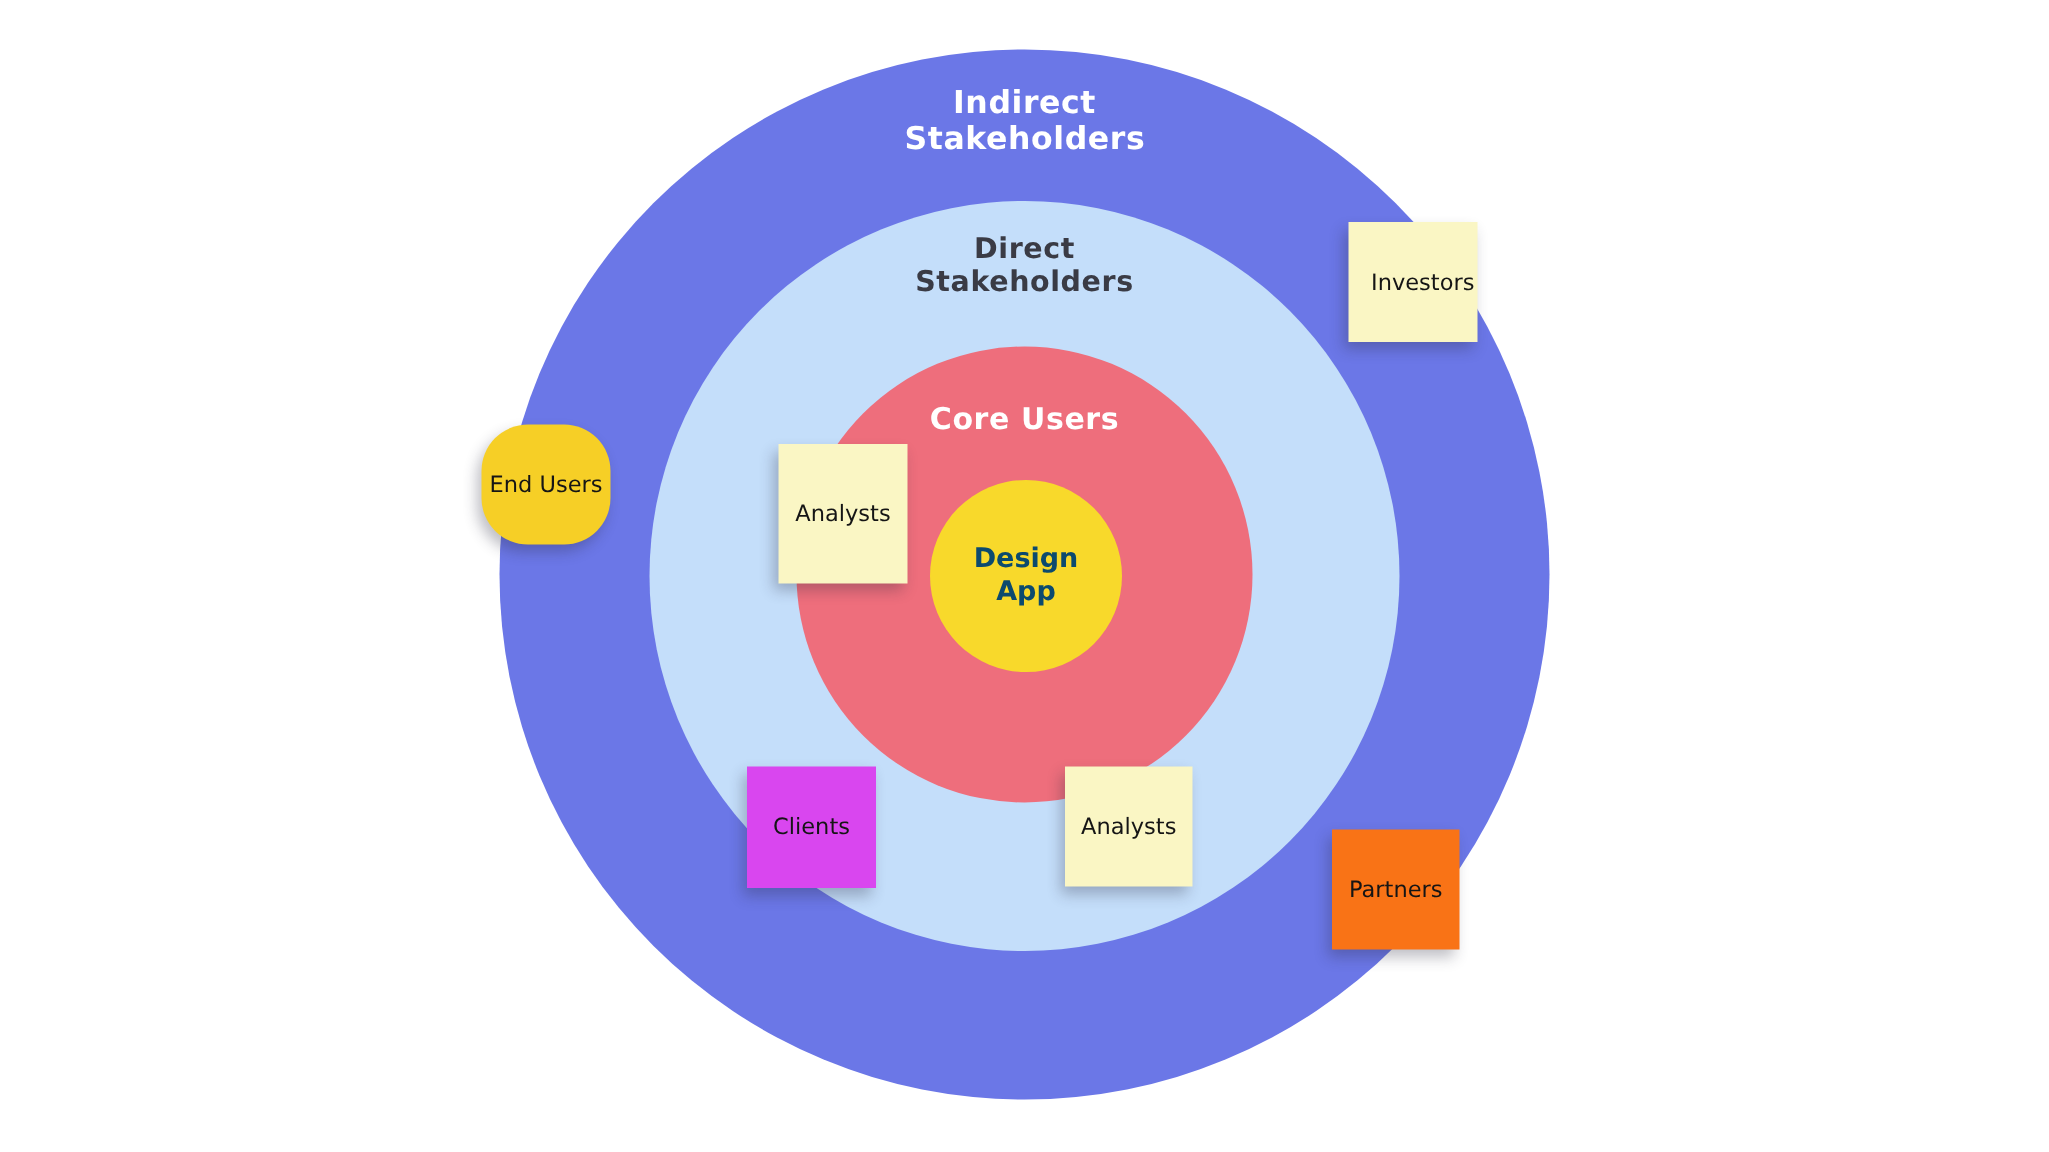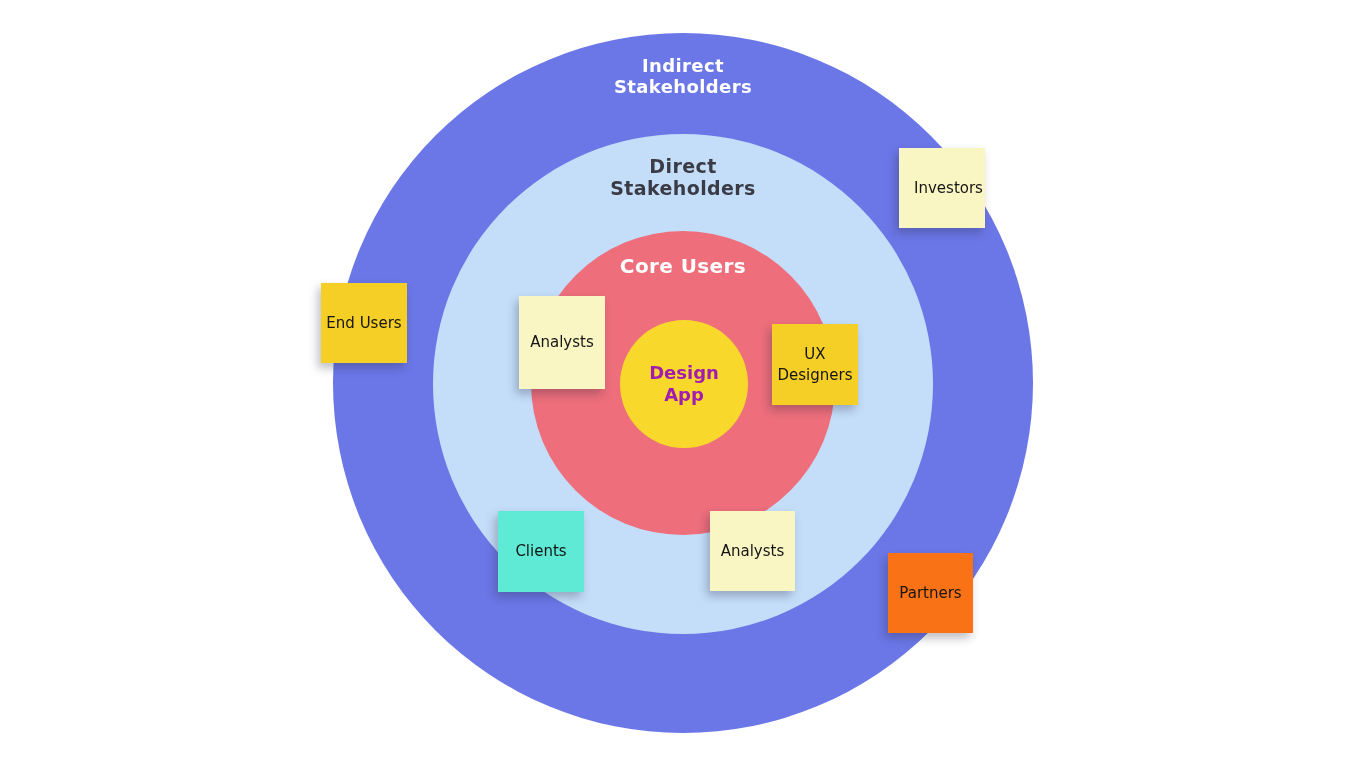--- a/index.html
+++ b/index.html
@@ -29,21 +29,21 @@
   }
   .ring-label {
     position: absolute;
     text-align: center;
     font-weight: 700;
     letter-spacing: 0.4px;
     line-height: 1.15;
   }
   .label-indirect {
     left: 603px; top: 56px; width: 160px;
-    font-size: 18px;
+    font-size: 21px;
   }
   .label-direct {
     left: 603px; top: 156px; width: 160px;
     font-size: 19px;
   }
   .label-core {
     left: 583px; top: 255px; width: 200px;
     font-size: 20px;
   }
   .label-center {
@@ -77,36 +77,35 @@
 
 <div class="stage">
 
   <div class="ring ring-outer" style="background-color: rgb(107, 119, 231);"></div>
 
   <div class="ring ring-middle" style="background-color: rgb(196, 222, 250);"></div>
 
   <div class="ring ring-inner" style="background-color: rgb(238, 110, 124);"></div>
 
   <div class="ring circle-center" style="background-color: rgb(248, 217, 43);">
-    <div class="label-center" style="color: #a21caf;">Design App</div>
+    <div class="label-center" style="color: #0c4a6e;">Design App</div>
   </div>
 
   <div class="ring-label label-indirect" style="color: rgb(255, 255, 255);">Indirect Stakeholders</div>
 
   <div class="ring-label label-direct" style="color: rgb(58, 59, 69);">Direct Stakeholders</div>
 
-  <div class="ring-label label-core" style="color: rgb(255, 255, 255);">Core Users</div>
+  <div class="ring-label label-core" style="color: rgb(255, 255, 255); margin-top: 13px;">Core Users</div>
 
   <div class="note note-investors" style="background-color: rgb(250, 246, 196);">Investors</div>
 
-  <div class="note note-end-users" style="background-color: rgb(246, 207, 38);">End Users</div>
+  <div class="note note-end-users" style="background-color: rgb(246, 207, 38); border-radius: 31px;">End Users</div>
 
   <div class="note note-analysts" style="background-color: rgb(250, 246, 196);">Analysts</div>
 
-  <div class="note note-ux-designers" style="background-color: rgb(246, 207, 38);">UX Designers</div>
 
-  <div class="note note-clients" style="background-color: #5eead4; text-align: right;">Clients</div>
+  <div class="note note-clients" style="background-color: #d946ef; text-align: right;">Clients</div>
 
   <div class="note note-agencies" style="background-color: rgb(250, 246, 196);">Analysts</div>
 
   <div class="note note-partners" style="background-color: #f97316;">Partners</div>
 
 </div>
 
 </body></html>

